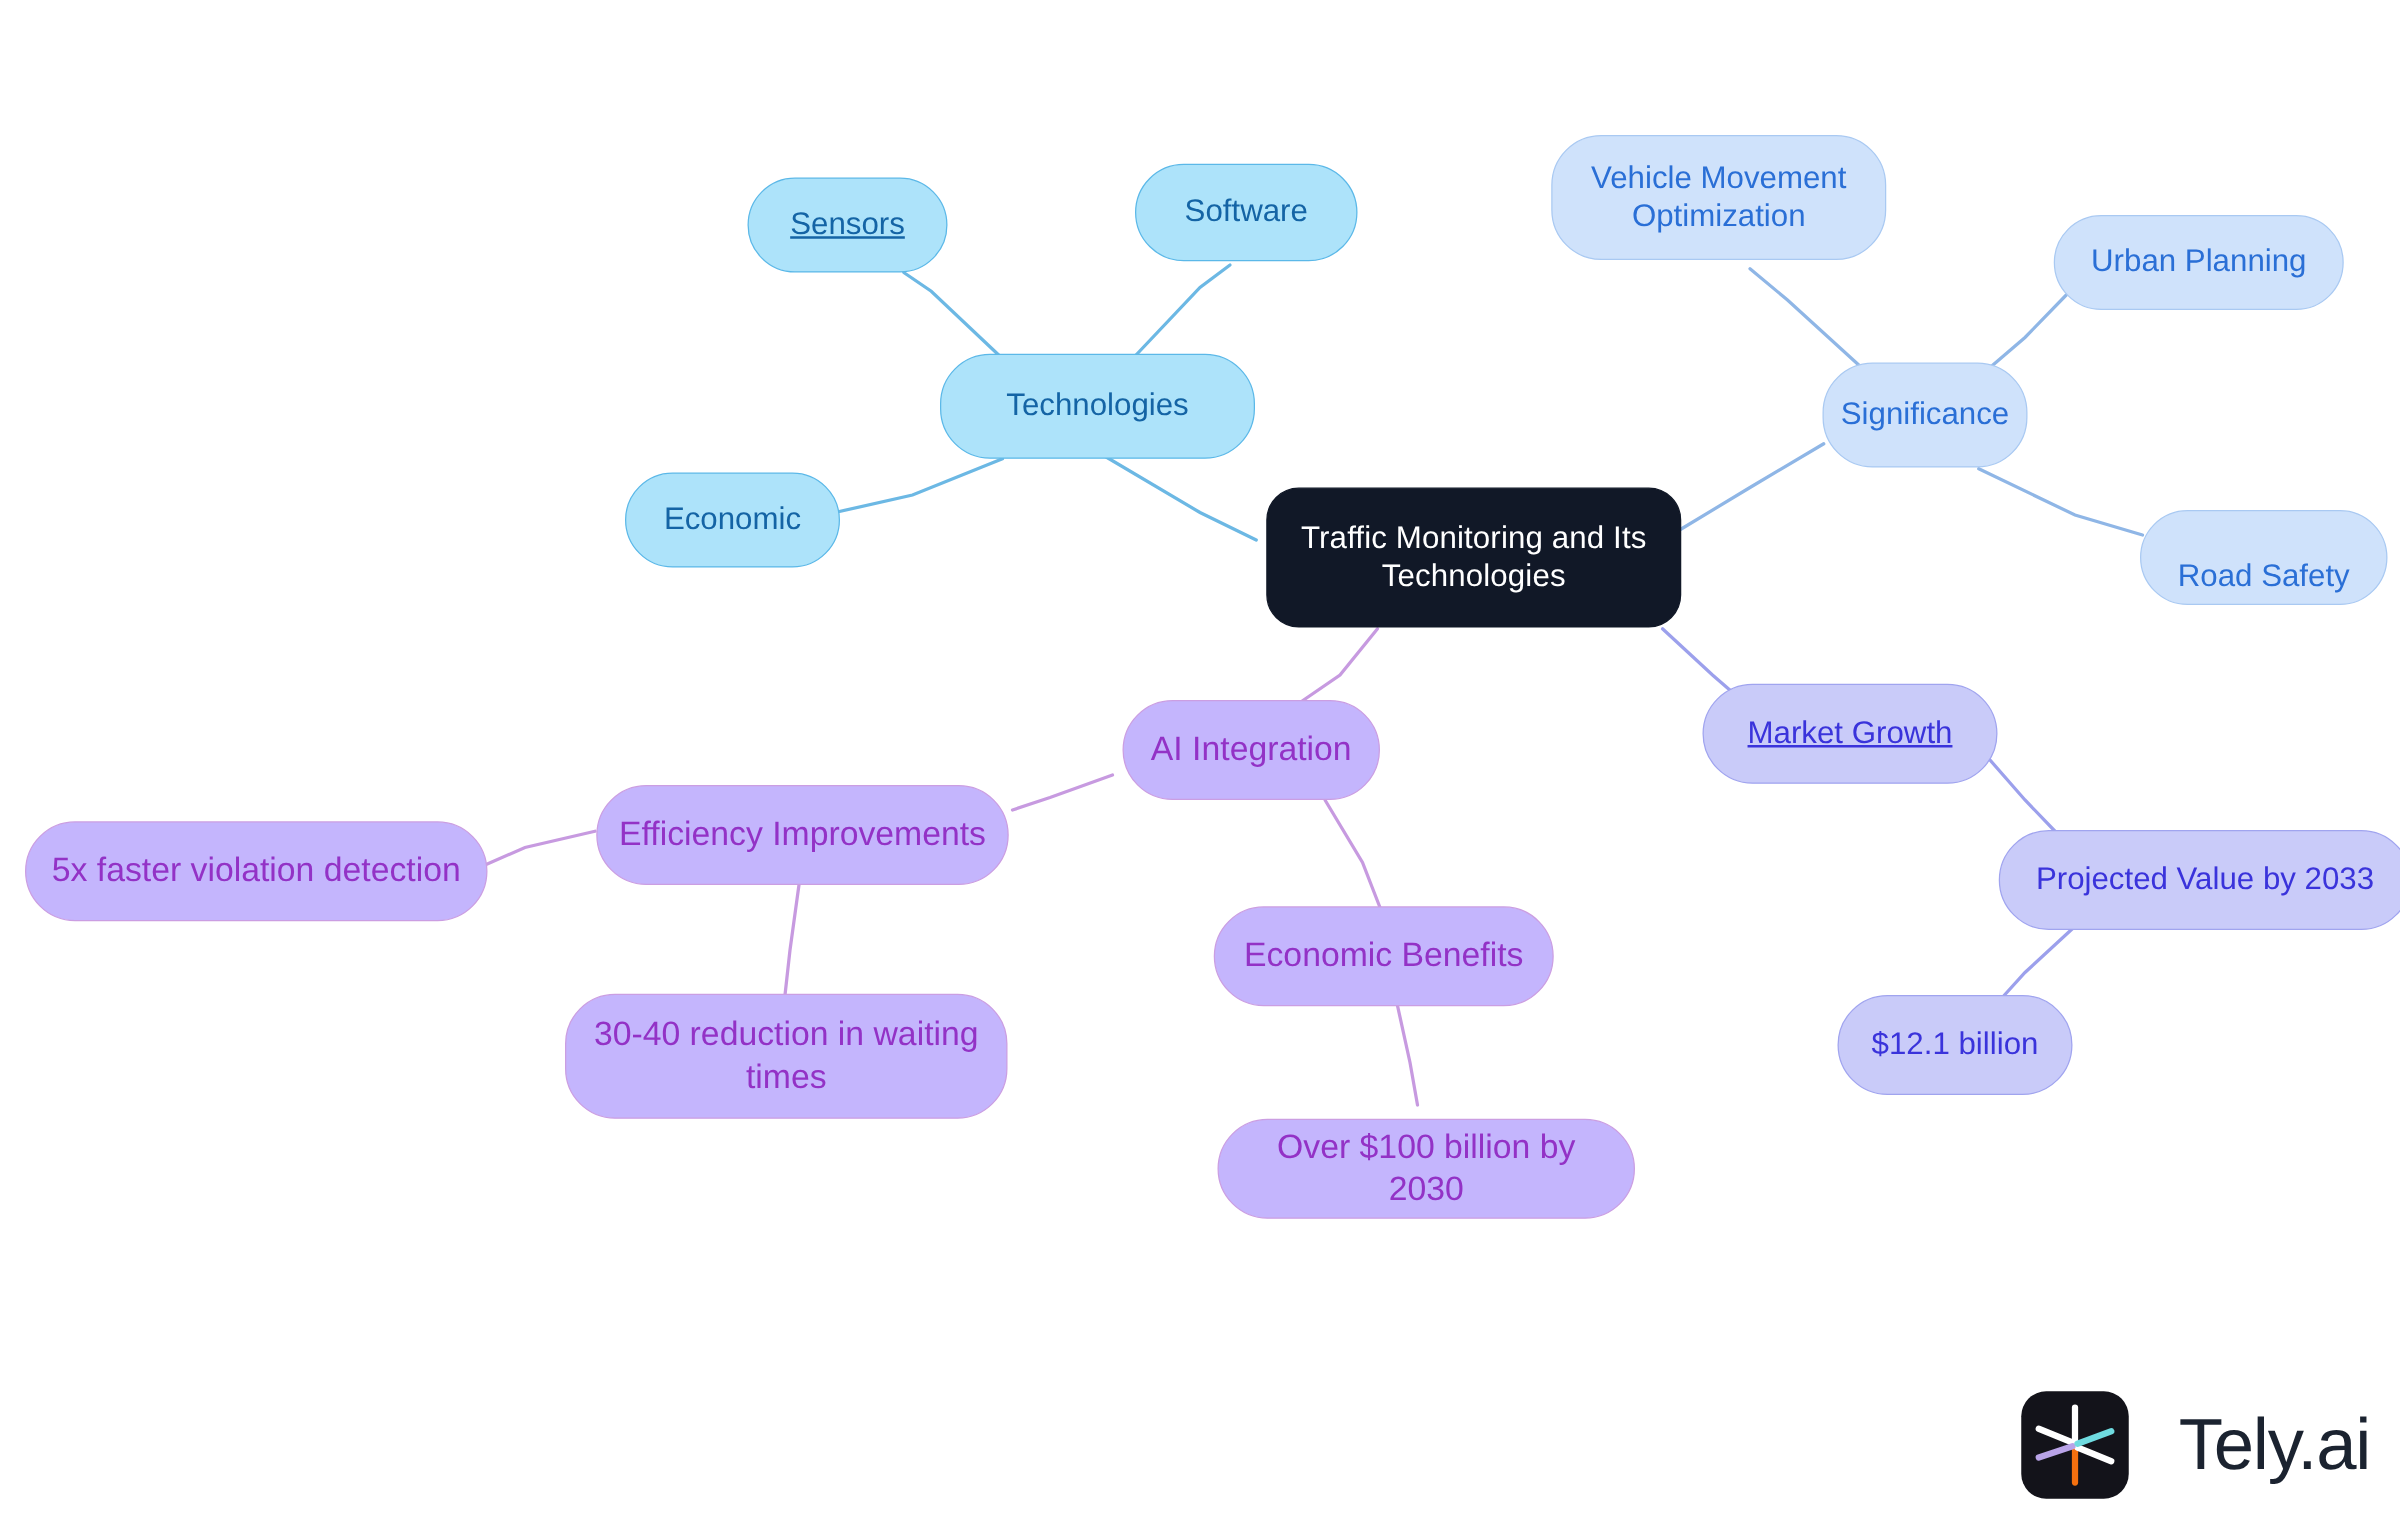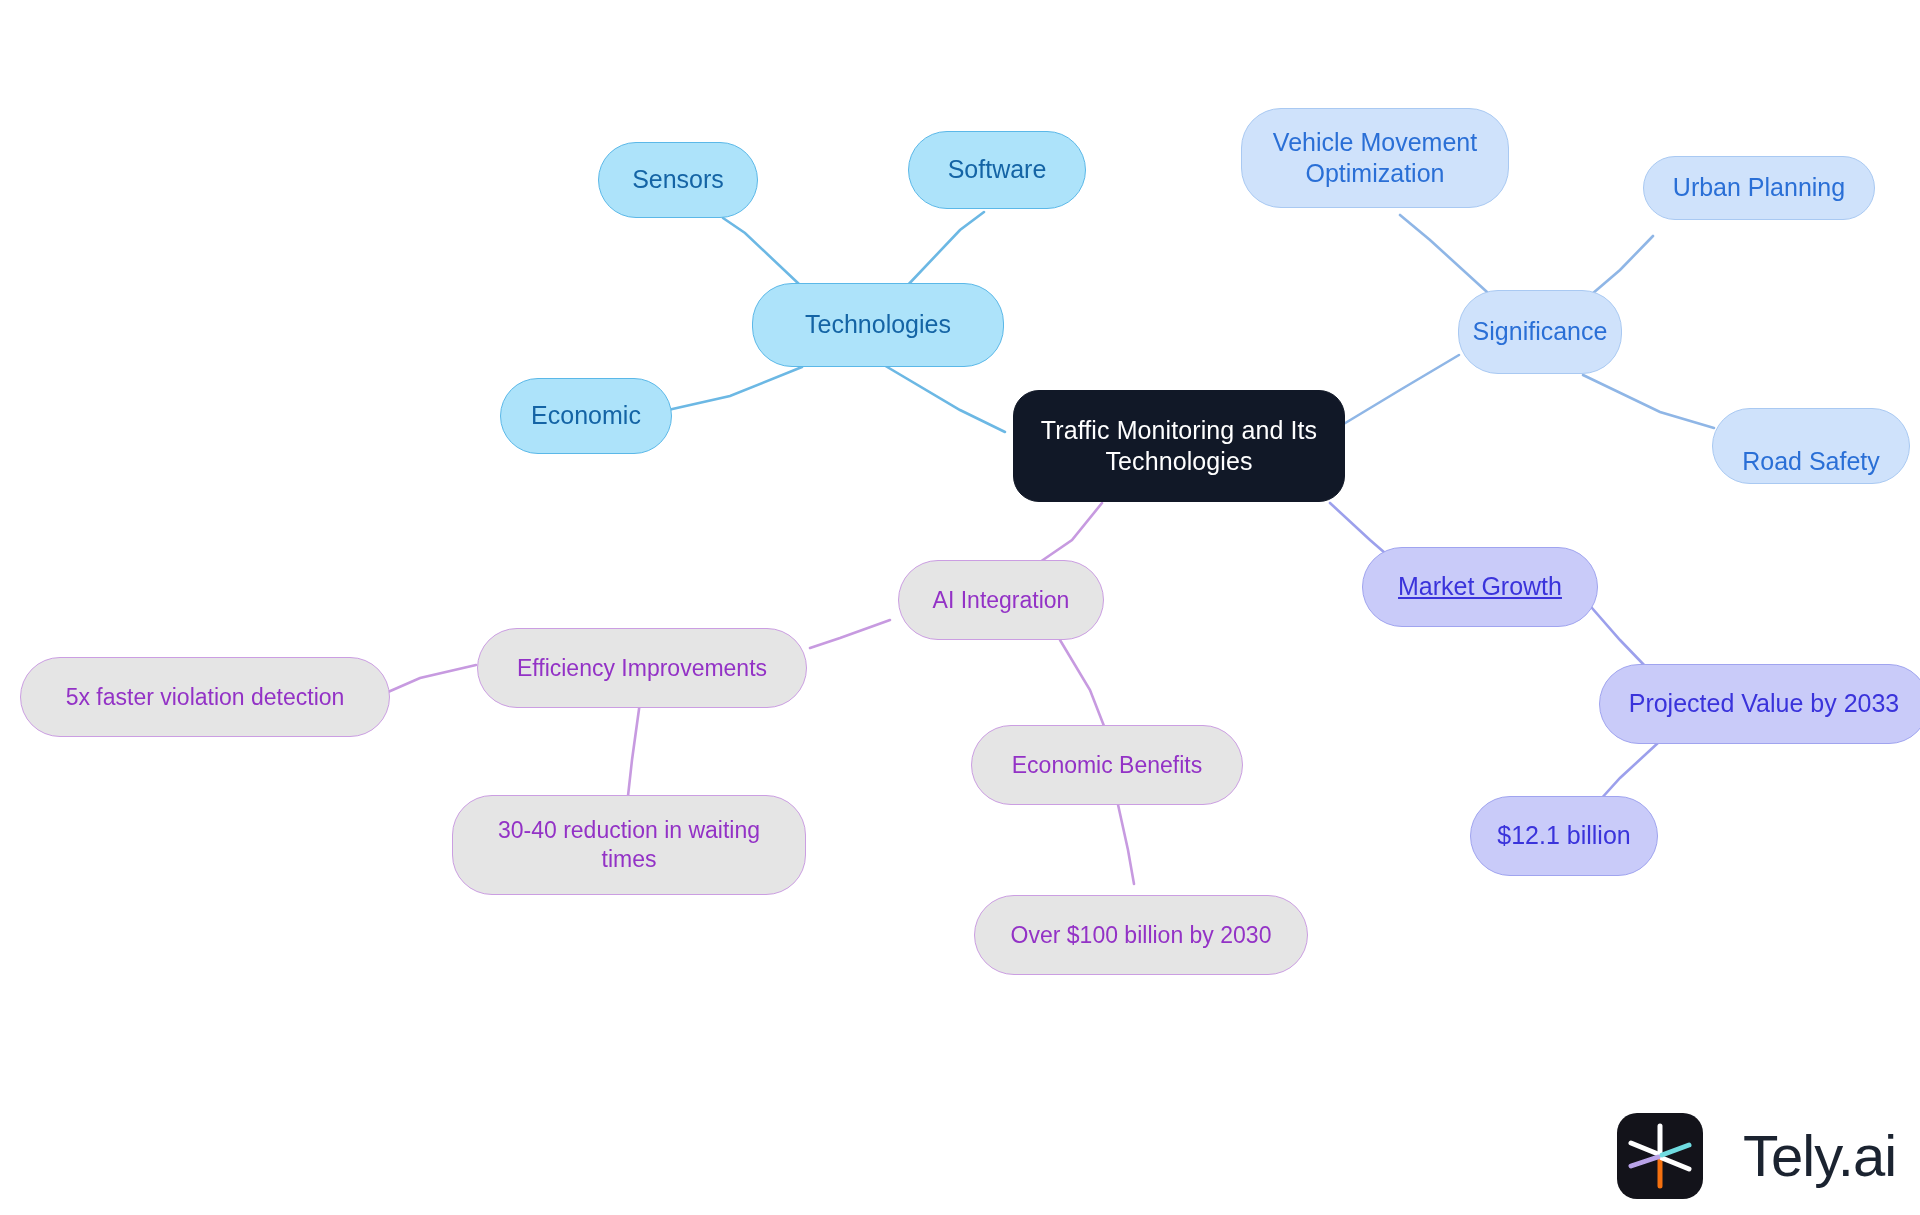--- a/index.html
+++ b/index.html
@@ -63,24 +63,24 @@
   }
 
   .node.sig {
     background: #cfe2fb;
     border-color: #a9c9f2;
     color: #2a6fd6;
     font-size: 25px;
   }
 
   .node.ai {
-    background: #e5e5e5;
+    background: #c4b5fd;
     border-color: #cb9ee2;
     color: #9332c6;
-    font-size: 23px;
+    font-size: 27px;
   }
 
   .node.market {
     background: #c9cbf9;
     border-color: #a0a4ef;
     color: #3a33db;
     font-size: 25px;
   }
 
   
@@ -128,42 +128,42 @@
     <path d="M 476 665 L 420 678 L 388 692" fill="none" stroke="#c79ae0" stroke-width="2.6" stroke-linecap="round"></path>
     <path d="M 640 702 L 632 760 L 628 796" fill="none" stroke="#c79ae0" stroke-width="2.6" stroke-linecap="round"></path>
     <path d="M 1060 640 L 1090 690 L 1104 726" fill="none" stroke="#c79ae0" stroke-width="2.6" stroke-linecap="round"></path>
     <path d="M 1117 800 L 1128 850 L 1134 884" fill="none" stroke="#c79ae0" stroke-width="2.6" stroke-linecap="round"></path>
 
     <path d="M 1330 503 L 1370 540 L 1400 566" fill="none" stroke="#9ca0ec" stroke-width="2.6" stroke-linecap="round"></path>
     <path d="M 1585 600 L 1620 640 L 1645 666" fill="none" stroke="#9ca0ec" stroke-width="2.6" stroke-linecap="round"></path>
     <path d="M 1672 730 L 1620 778 L 1600 800" fill="none" stroke="#9ca0ec" stroke-width="2.6" stroke-linecap="round"></path>
   </svg>
 
-  <div class="node tech" style="left:598px; top:142px; width:160px; height:76px;">
+  <div class="node tech" style="left:598px; top:142px; width:160px; height:76px;text-decoration:underline;">
     <span>Sensors</span>
   </div>
 
   <div class="node tech" style="left:908px; top:131px; width:178px; height:78px;">
     <span>Software</span>
   </div>
 
   <div class="node tech" style="left:752px; top:283px; width:252px; height:84px;">
     <span>Technologies</span>
   </div>
 
   <div class="node tech" style="left:500px; top:378px; width:172px; height:76px;">
     <span>Economic</span>
   </div>
 
   <div class="node sig" style="left:1241px; top:108px; width:268px; height:100px;">
     <span>Vehicle Movement
 Optimization</span>
   </div>
 
-  <div class="node sig" style="left:1643px; top:156px; width:232px; height:64px;">
+  <div class="node sig" style="left:1643px; top:172px; width:232px; height:76px;">
     <span>Urban Planning</span>
   </div>
 
   <div class="node sig" style="left:1458px; top:290px; width:164px; height:84px;">
     <span>Significance</span>
   </div>
 
   <div class="node sig" style="left:1712px; top:408px; width:198px; height:76px;align-items:flex-end;">
     <span>Road Safety</span>
   </div>

